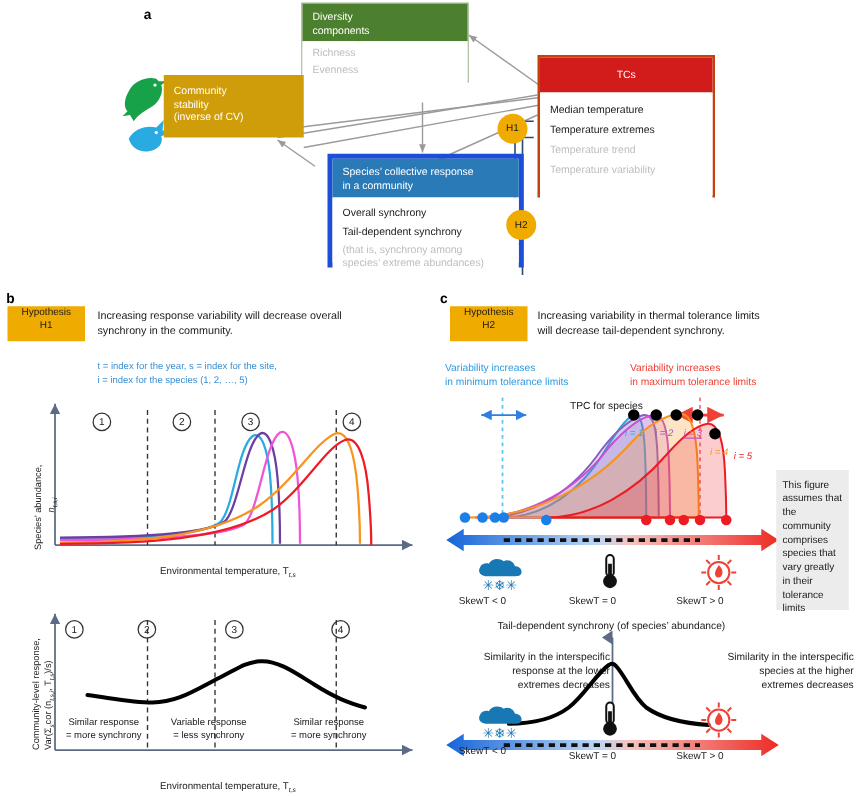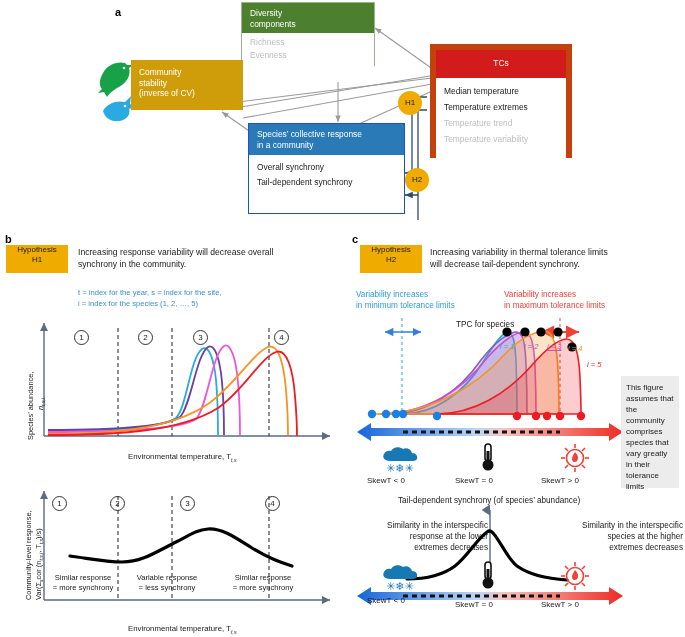--- a/index.html
+++ b/index.html
@@ -85,40 +85,44 @@
 </div>
 
 <div class="box" style="left:131px;top:60px;width:112px;height:50px;background:#cf9d09;">
   <div class="box-head" style="padding-top:7px;">
     <span>Community</span><br>
     <span>stability</span><br>
     <span>(inverse of CV)</span>
   </div>
 </div>
 
-<div class="box" style="left:430px;top:44px;width:142px;height:114px;border:6px solid #c2410c;">
+<div class="box" style="left:430px;top:44px;width:142px;height:114px;border:2px solid #c2410c;">
   <div class="box-head" style="background:#d21b1b;height:28px;text-align:center;padding-top:8px;">
     <span>TCs</span>
   </div>
   <div class="box-body" style="padding-top:5px;line-height:16px;">
     <div>Median temperature</div>
     <div>Temperature extremes</div>
     <div class="muted">Temperature trend</div>
     <div class="muted">Temperature variability</div>
   </div>
 </div>
 
-<div class="box" style="left:248px;top:123px;width:157px;height:91px;border:1px solid #1d4ed8;">
+<div class="box" style="left:262px;top:123px;width:157px;height:91px;border:4px solid #1d4ed8;">
   <div class="box-head" style="background:#2b7ab8;height:31px;">
     <span>Species’ collective response</span><br>
     <span>in a community</span>
   </div>
   <div class="box-body" style="padding-top:5px;line-height:15px;">
     <div>Overall synchrony</div>
     <div>Tail-dependent synchrony</div>
+    <div class="muted" style="line-height:10.5px;margin-top:1px;">
+      <span>(that is, synchrony among</span><br>
+      <span>species’ extreme abundances)</span>
+    </div>
   </div>
 </div>
 
 <div class="abs" style="left:398px;top:91px;width:24px;height:24px;border-radius:50%;background:#f0ab00;color:#1a1a1a;font-size:8px;line-height:24px;text-align:center;">H1</div>
 <div class="abs" style="left:405px;top:168px;width:24px;height:24px;border-radius:50%;background:#f0ab00;color:#1a1a1a;font-size:8px;line-height:24px;text-align:center;">H2</div>
 
 <div class="abs panel-letter" style="left:5px;top:233px;">b</div>
 
 <div class="abs hyp-badge" style="left:6px;top:245px;width:62px;height:28px;">
   <span>Hypothesis</span><br>
@@ -275,21 +279,21 @@
   <circle cx="205" cy="110" r="4.2" fill="#ed1c24"></circle>
   <circle cx="226" cy="110" r="4.2" fill="#ed1c24"></circle>
 
   <path d="M2,126 L16,117 L16,122 L254,122 L254,117 L268,126 L254,135 L254,130 L16,130 L16,135 Z" fill="url(#gradAx)"></path>
   <line x1="48" y1="126" x2="205" y2="126" stroke="#111" stroke-width="3" stroke-dasharray="5,4"></line>
 </svg>
 
 <div class="abs ilabel" style="left:500px;top:342px;color:#29abe2;">i = 1</div>
 <div class="abs ilabel" style="left:524px;top:342px;color:#8a5fc0;">i = 2</div>
 <div class="abs ilabel" style="left:547px;top:342px;color:#c84fd0;text-decoration:underline;">i = 3</div>
-<div class="abs ilabel" style="left:568px;top:344px;color:#f7941e;">i = 4</div>
+<div class="abs ilabel" style="left:568px;top:357px;color:#f7941e;">i = 4</div>
 <div class="abs ilabel" style="left:587px;top:360px;color:#ed1c24;">i = 5</div>
 
 <div class="abs note" style="left:621px;top:376px;width:58px;height:112px;">This figure assumes that the community comprises species that vary greatly in their tolerance limits</div>
 
 <svg class="abs" style="left:380px;top:444px;" width="42" height="30">
   <path d="M10,17 C4,17 2,13 4,10 C5,7 9,6 11,7 C13,3 19,2 23,5 C26,3 31,5 32,9 C36,9 38,12 37,15 C36,17 33,17 31,17 Z" fill="#1878b4"></path>
   <text x="6" y="28" font-size="11" fill="#1878b4" font-family="DejaVu Sans, sans-serif">✳❄✳</text>
 </svg>
 <svg class="abs" style="left:478px;top:442px;" width="20" height="32">
   <rect x="7" y="2" width="6" height="17" rx="3" fill="#fff" stroke="#111" stroke-width="1.6"></rect>

